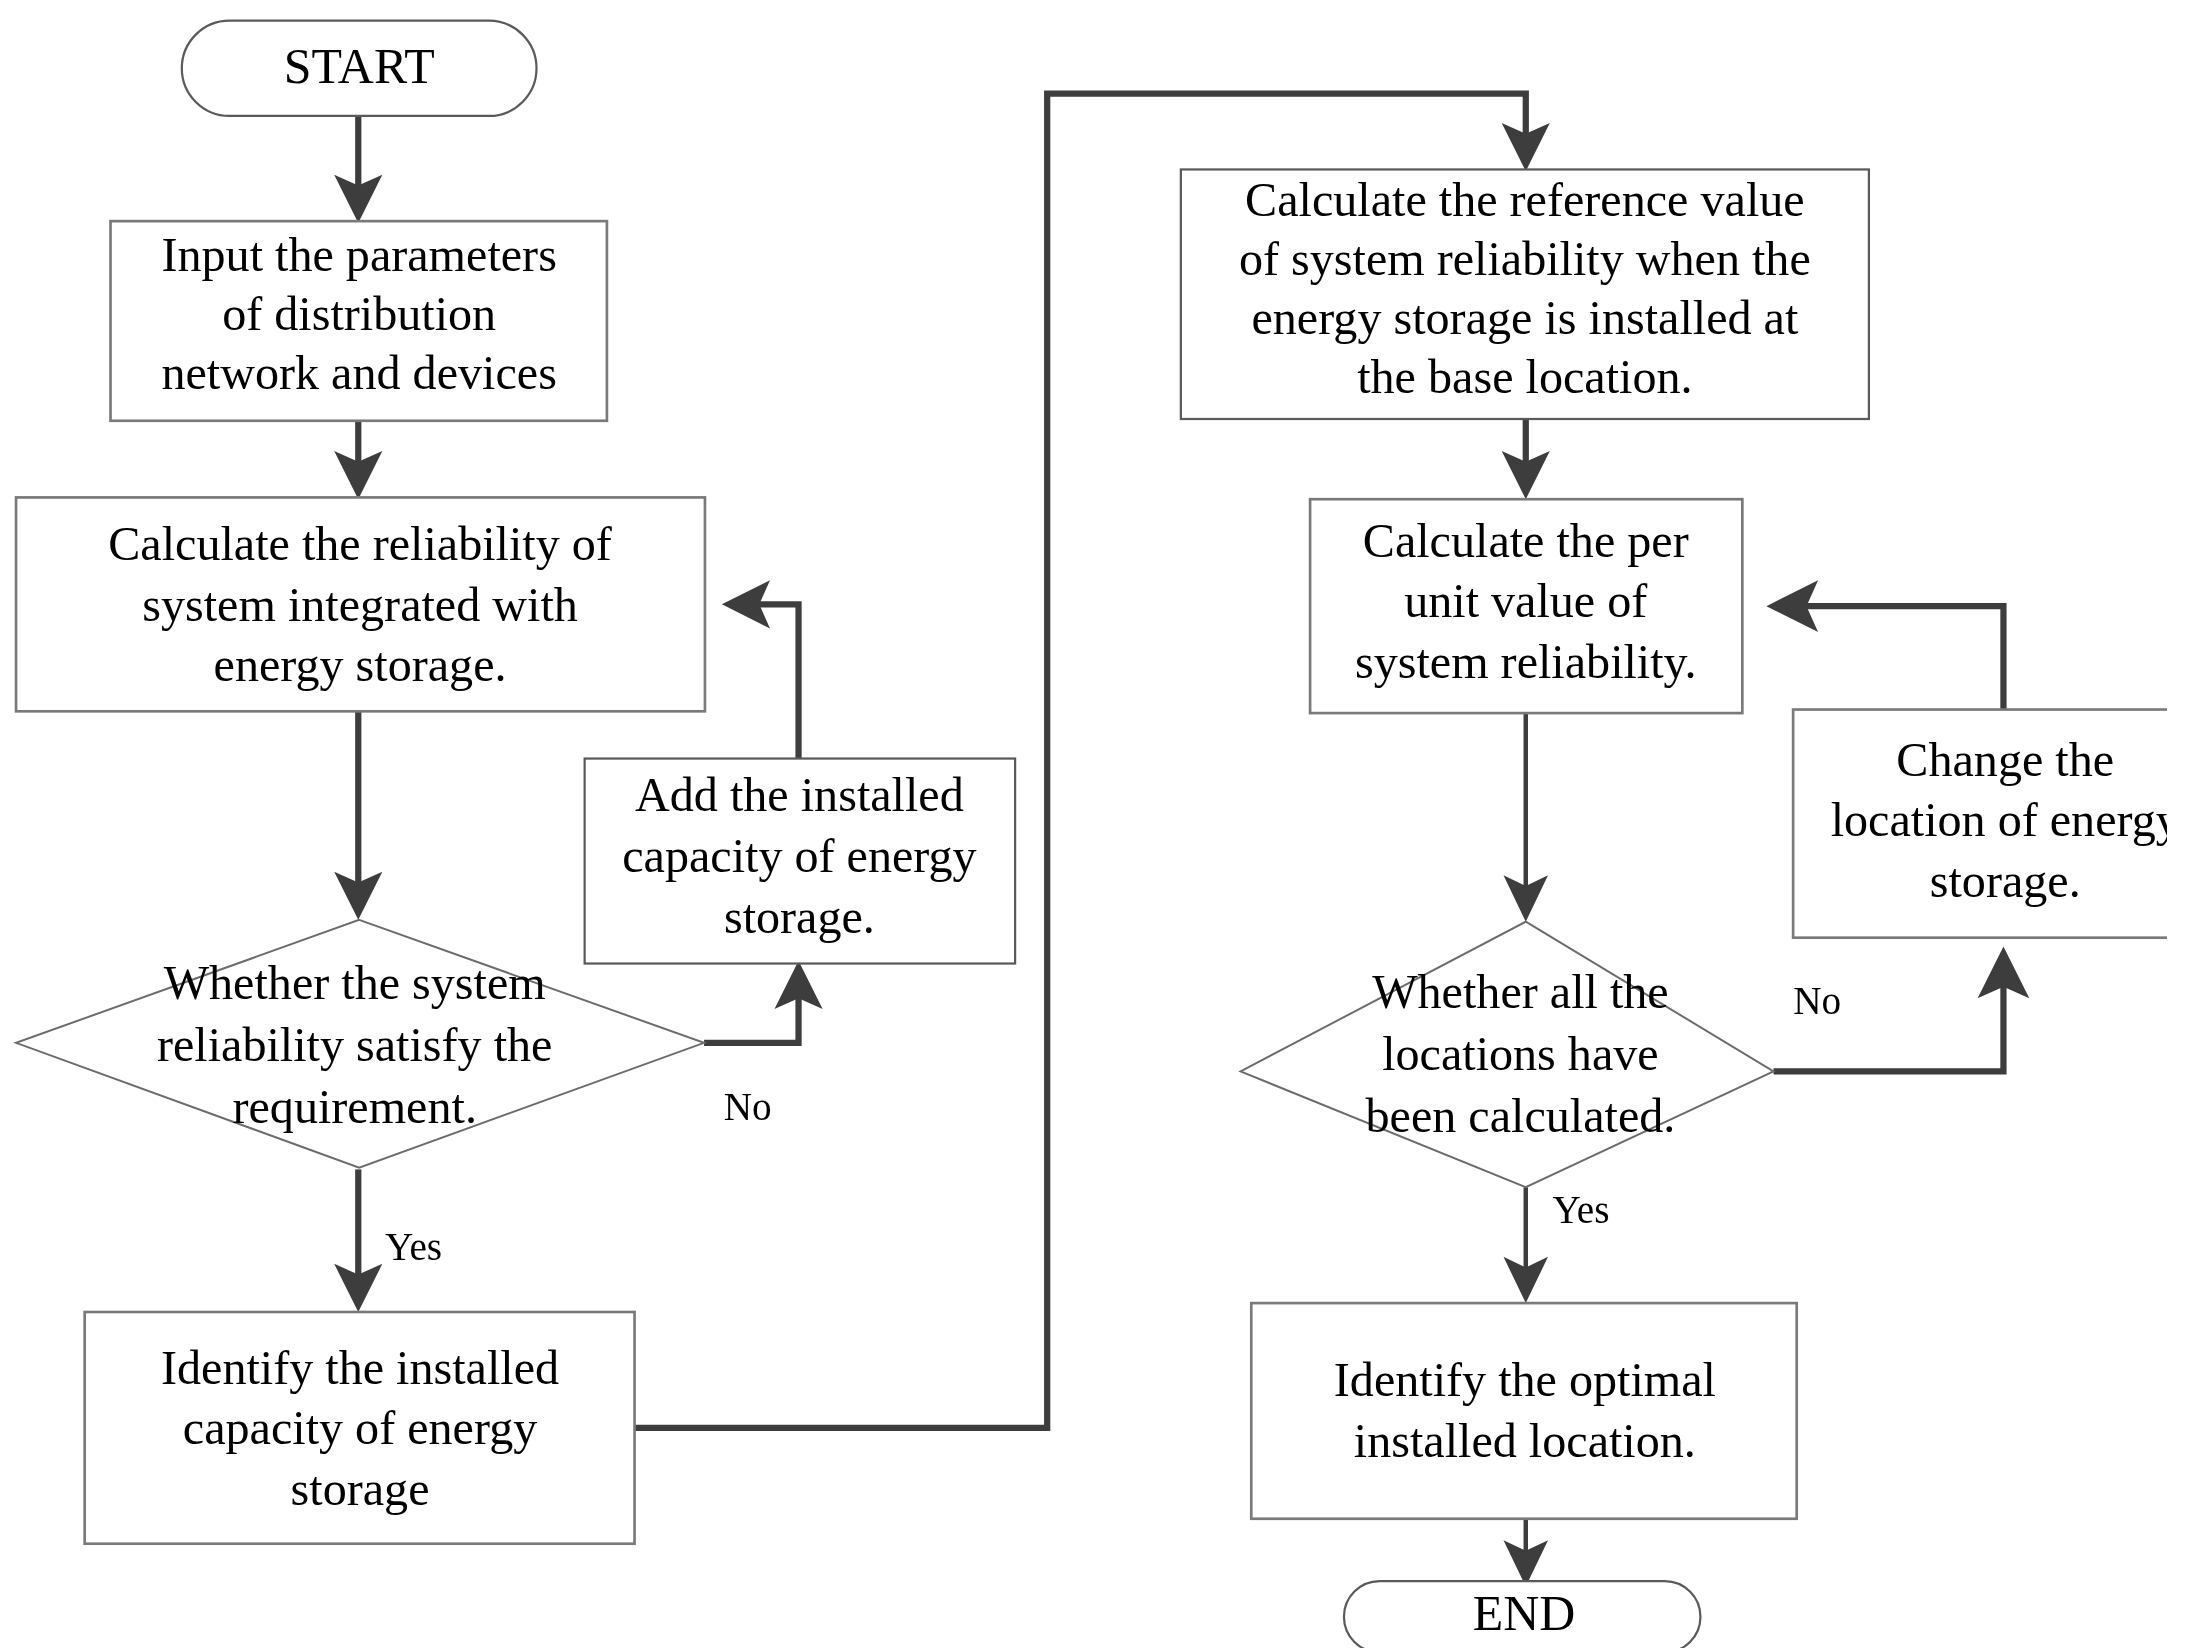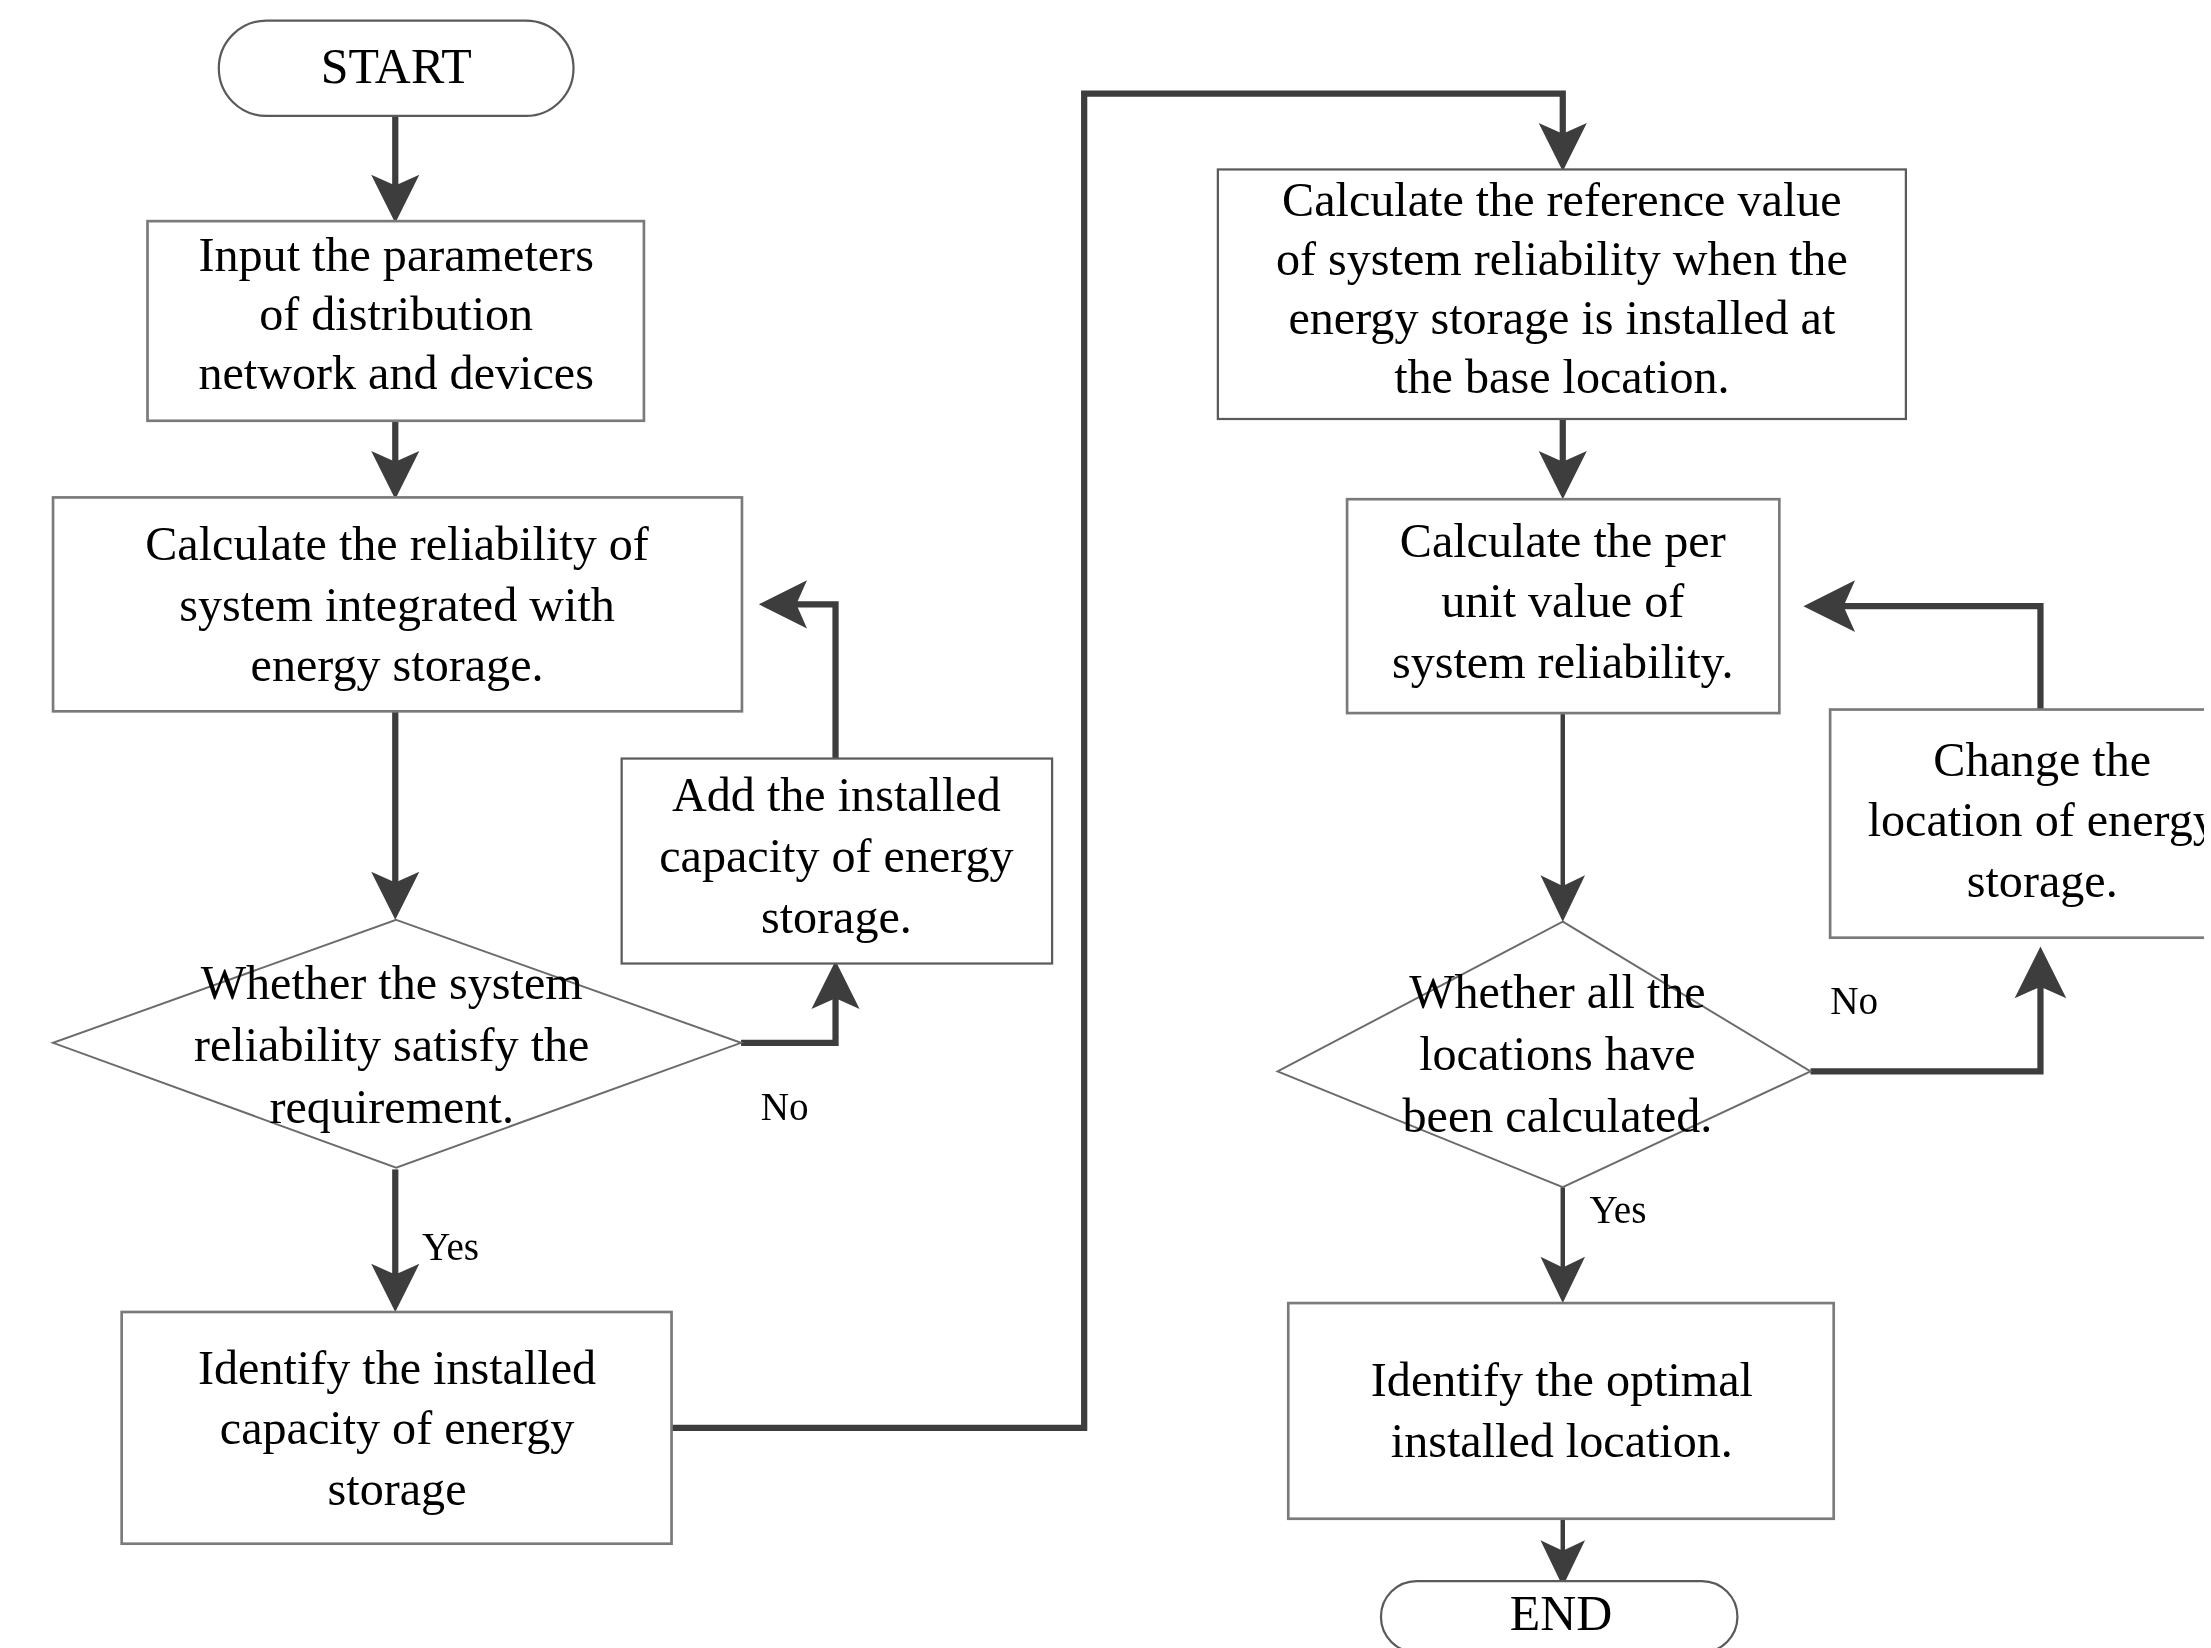--- a/index.html
+++ b/index.html
@@ -7,21 +7,20 @@
     padding: 0;
     background: #ffffff;
   }
   #flowchart-root {
     position: relative;
     width: 2167px;
     height: 1649px;
     background: #ffffff;
     font-family: "Liberation Serif", "DejaVu Serif", serif;
     overflow: hidden;
-    margin-left: 37px;
   }
   svg.canvas {
     position: absolute;
     top: 0;
     left: 0;
     width: 2212px;
     height: 1649px;
   }
   .node-shape {
     fill: #ffffff;

